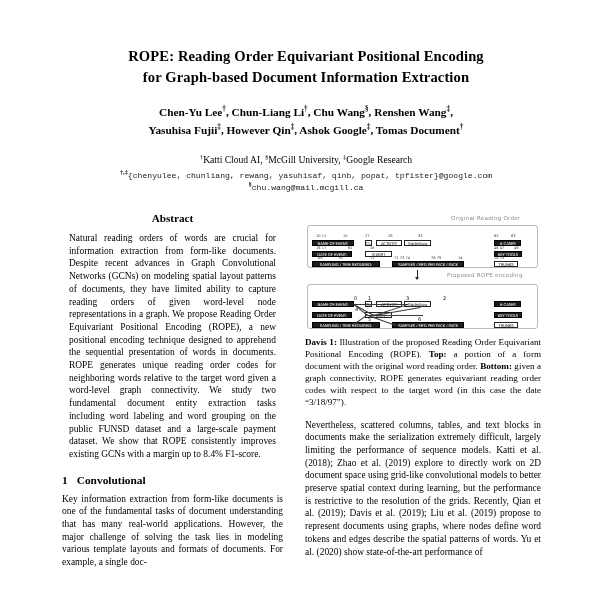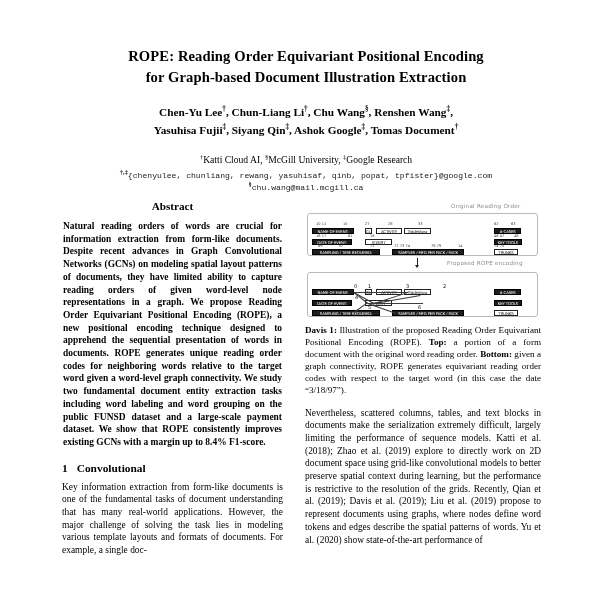--- a/index.html
+++ b/index.html
@@ -71,21 +71,21 @@
   }
   .emails .em-line { display: block; }
   .emails sup.mark {
     font-family: "Liberation Serif", serif;
     font-size: 6.4px;
   }
 
   
   .columns {
     position: absolute;
-    top: 200px;
+    top: 212px;
     left: 0;
     width: 600px;
     height: 388px;
   }
   .col {
     position: absolute;
     top: 0;
     width: 221px;
     height: 388px;
     overflow: hidden;
@@ -109,21 +109,21 @@
 
   p.body {
     margin: 0;
     font-size: 9.45px;
     line-height: 1.345;
     text-align: justify;
     text-justify: inter-word;
     hyphens: manual;
   }
 
-  .abstract-body { margin: 0 1px; font-weight: bold; }
+  .abstract-body { margin: 0 7px; }
 
   
   .figure {
     margin: 0 0 0 0;
   }
   .fig-canvas {
     position: relative;
     width: 236px;
     height: 118px;
     background: #ffffff;
@@ -215,26 +215,26 @@
   .fig-caption b { font-weight: bold; }
 </style>
 </head>
 <body>
 
 <div class="page">
 
   <div class="title-block">
     <div class="paper-title">
       <span class="title-line">ROPE: Reading Order Equivariant Positional Encoding</span>
-      <span class="title-line">for Graph-based Document Illustration Extraction</span>
+      <span class="title-line">for Graph-based Document Information Extraction</span>
     </div>
 
     <div class="authors">
       <span class="author-line" id="author-line-1"><span>Chen-Yu Lee</span><sup class="mark">†</sup>, <span>Chun-Liang Li</span><sup class="mark">†</sup>, <span>Chu Wang</span><sup class="mark">§</sup>, <span>Renshen Wang</span><sup class="mark">‡</sup>,</span>
-      <span class="author-line" id="author-line-2"><span>Yasuhisa Fujii</span><sup class="mark">‡</sup>, <span>Siyang Qin</span><sup class="mark">‡</sup>, <span>Ashok Google</span><sup class="mark">‡</sup>, <span>Tomas Document</span><sup class="mark">†</sup></span>
+      <span class="author-line" id="author-line-2"><span>Yasuhisa Fujii</span><sup class="mark">‡</sup>, <span>However Qin</span><sup class="mark">‡</sup>, <span>Ashok Google</span><sup class="mark">‡</sup>, <span>Tomas Document</span><sup class="mark">†</sup></span>
     </div>
 
     <div class="affil" id="affil-line"><sup class="mark">†</sup><span>Katti Cloud AI,</span> <sup class="mark">§</sup><span>McGill University,</span> <sup class="mark">‡</sup><span>Google Research</span></div>
 
     <div class="emails">
       <span class="em-line" id="email-line-1"><sup class="mark">†,‡</sup><span>{chenyulee, chunliang, rewang, yasuhisaf, qinb, popat, tpfister}@google.com</span></span>
       <span class="em-line" id="email-line-2"><sup class="mark">§</sup><span>chu.wang@mail.mcgill.ca</span></span>
     </div>
   </div>
 

